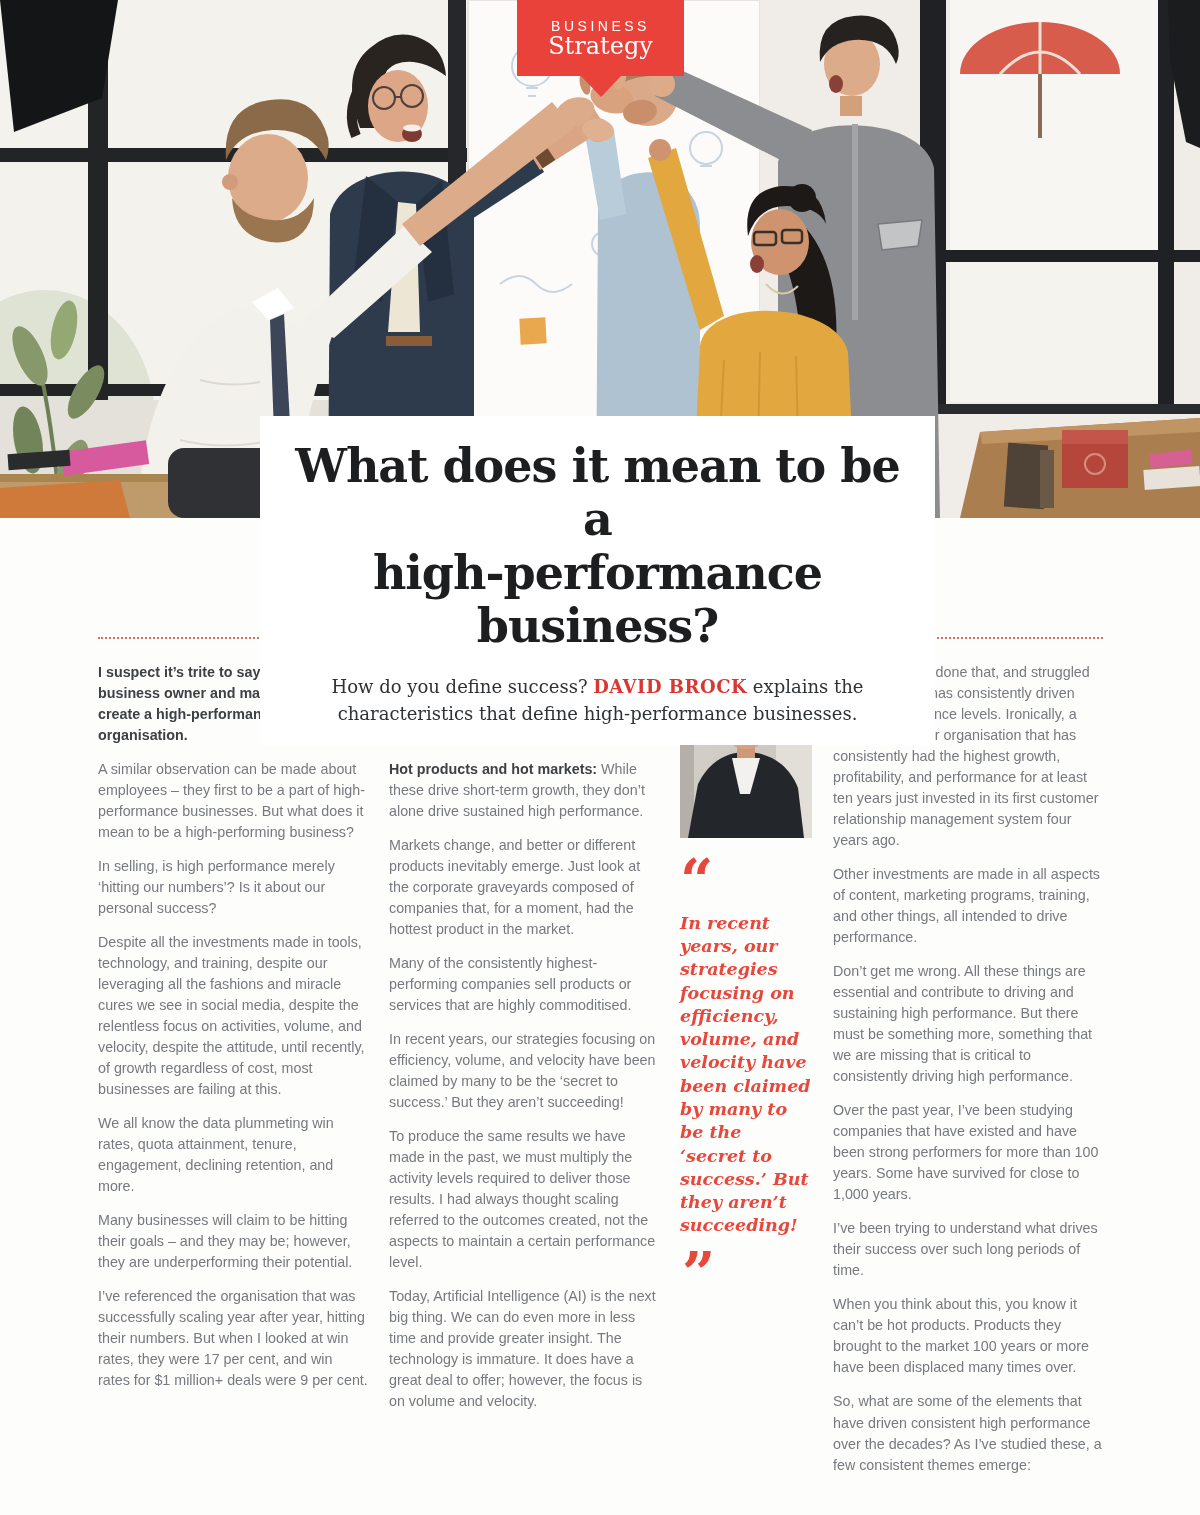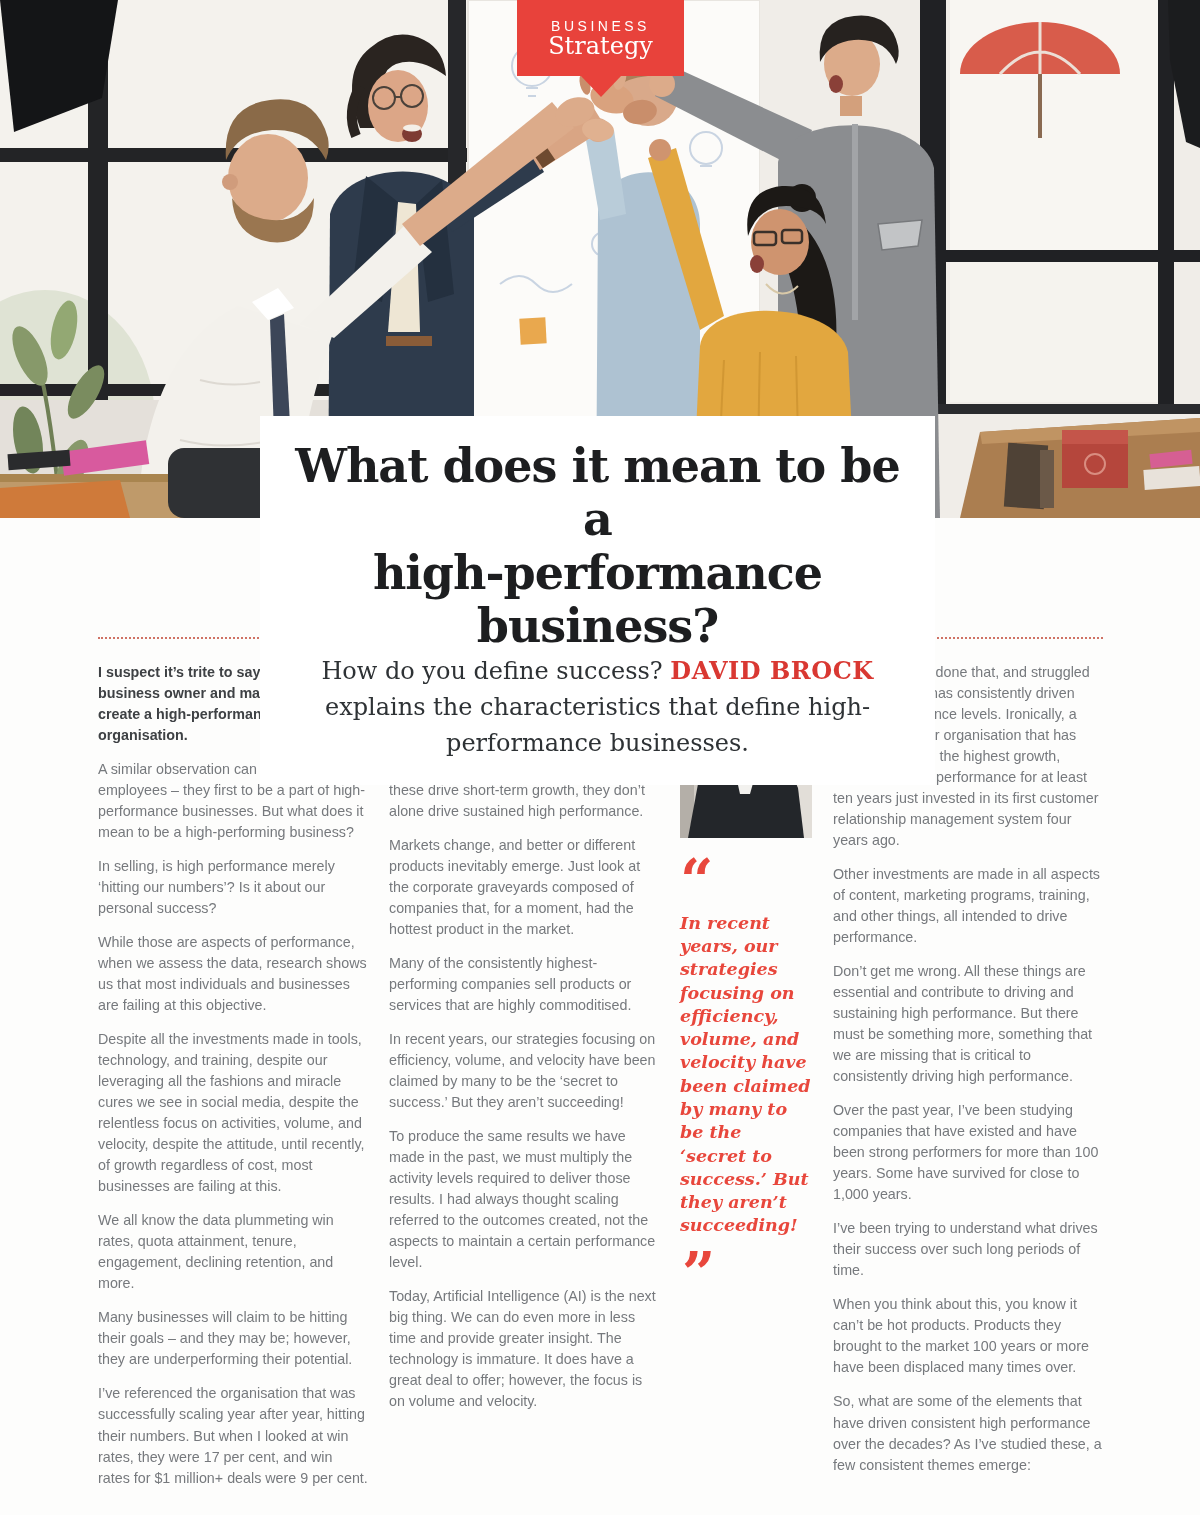--- a/index.html
+++ b/index.html
@@ -16,21 +16,21 @@
   .badge::after{content:"";position:absolute;top:76px;left:50%;margin-left:-20px;
          border-left:20px solid transparent;border-right:20px solid transparent;border-top:21px solid #e8423b;}
   .badge .kicker{color:#ffffff;font-size:14px;letter-spacing:3.5px;font-weight:400;}
   .badge .label{color:#ffffff;font-family:"DejaVu Serif",serif;font-weight:400;font-size:24px;line-height:1;}
 
   
   .title-card{position:absolute;left:260px;top:416px;width:675px;background:#ffffff;
          z-index:2;box-sizing:border-box;padding:24px 26px 0;text-align:center;}
   .title{font-family:"DejaVu Serif",serif;font-weight:700;color:#1d1e20;
          font-size:46px;line-height:1.16;letter-spacing:-1px;}
-  .subtitle{margin-top:0;font-family:"DejaVu Serif",serif;font-size:24px;line-height:1.5;color:#2e3235;}
+  .subtitle{margin-top:20px;font-family:"DejaVu Serif",serif;font-size:18px;line-height:1.5;color:#2e3235;}
   .subtitle .author{color:#d93832;font-weight:700;letter-spacing:.5px;}
 
   
   .content{margin:119px 97px 0 98px;flex:0 0 auto;}
   .divider{border-top:2px dotted #cf7265;height:0;}
   .cols{display:grid;grid-template-columns:270px 270px 132px 270px;column-gap:21px;padding-top:23px;}
 
   .body-col{color:#76797d;font-size:14.3px;line-height:1.47;}
   .body-col p{margin:0 0 13px 0;}
   .lead{color:#3e4144;font-weight:700;}
@@ -222,21 +222,20 @@
   </div>
 
   <div class="content">
     <div class="divider"></div>
     <div class="cols">
 
       <div class="body-col">
         <p class="lead">I suspect it’s trite to say that every business owner and manager wants to create a high-performance organisation.</p>
         <p>A similar observation can be made about employees – they first to be a part of high-performance businesses. But what does it mean to be a high-performing business?</p>
         <p>In selling, is high performance merely ‘hitting our numbers’? Is it about our personal success?</p>
-        <p>While those are aspects of performance, when we assess the data, research shows us that most individuals and businesses are failing at this objective.</p>
         <p>Despite all the investments made in tools, technology, and training, despite our leveraging all the fashions and miracle cures we see in social media, despite the relentless focus on activities, volume, and velocity, despite the attitude, until recently, of growth regardless of cost, most businesses are failing at this.</p>
         <p>We all know the data plummeting win rates, quota attainment, tenure, engagement, declining retention, and more.</p>
         <p>Many businesses will claim to be hitting their goals – and they may be; however, they are underperforming their potential.</p>
         <p>I’ve referenced the organisation that was successfully scaling year after year, hitting their numbers. But when I looked at win rates, they were 17 per cent, and win rates for $1 million+ deals were 9 per cent.</p>
 
       </div>
 
       <div class="body-col">
         <p>While some things may be necessary, they are not critical indicators of consistently high-performing organisations. Some of these include:</p>
         <p><strong class="inline-bold">Hot products and hot markets:</strong><span> While these drive short-term growth, they don’t alone drive sustained high performance.</span></p>

